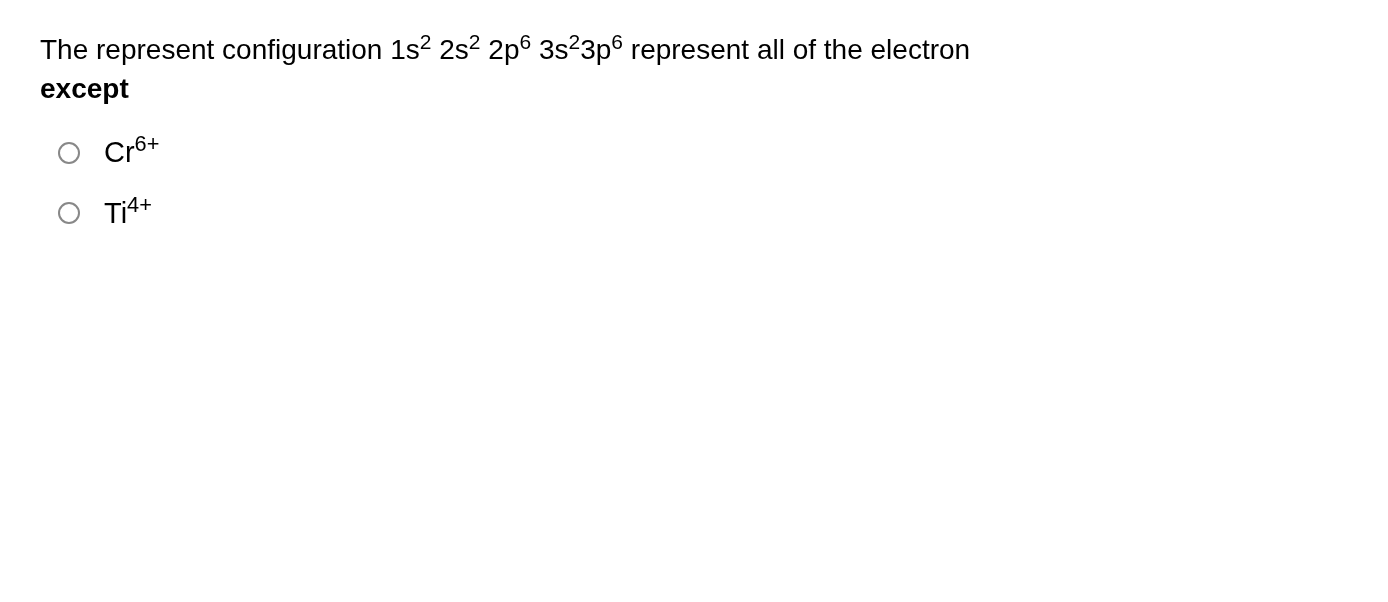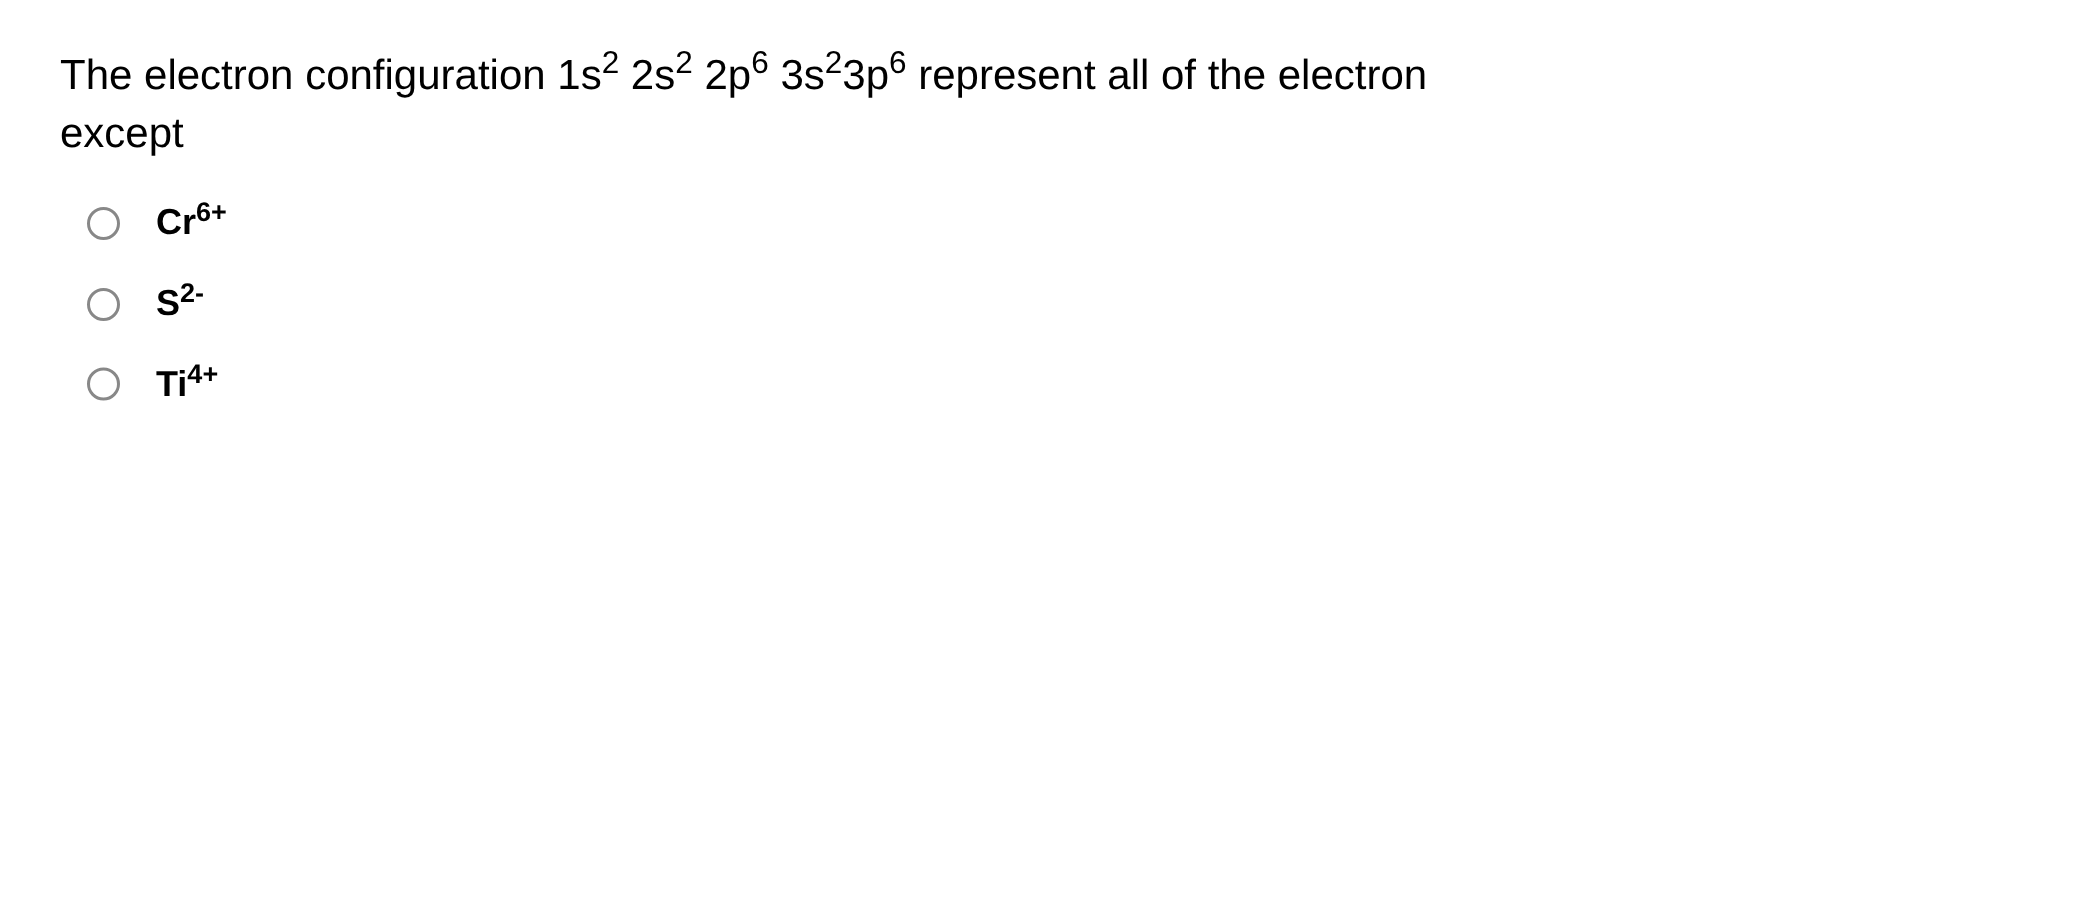--- a/index.html
+++ b/index.html
@@ -13,21 +13,21 @@
       padding: 30px 40px;
       width: 1388px;
       font-size: 28px;
       color: #000;
       line-height: 1.4;
     }
     .question-text {
       margin-bottom: 24px;
     }
     .except {
-      font-weight: normal;
+      font-weight: bold;
     }
     sup {
       font-size: 0.75em;
       vertical-align: super;
       line-height: 0;
     }
     .options {
       padding-left: 18px;
     }
     .option {
@@ -38,52 +38,45 @@
     .radio {
       width: 22px;
       height: 22px;
       border: 2px solid #888;
       border-radius: 50%;
       margin-right: 24px;
       flex-shrink: 0;
       background: #fff;
     }
     .option-label {
-      font-size: 24px;
-      font-weight: bold;
+      font-size: 29px;
     }
   </style>
 </head>
 <body>
 
 <div class="question-text">
-  <span>The electron configuration </span><span>1s</span><sup>2</sup>
+  <span>The represent configuration </span><span>1s</span><sup>2</sup>
   <span>2s</span><sup>2</sup>
   <span>2p</span><sup>6</sup>
   <span>3s</span><sup>2</sup><span>3p</span><sup>6</sup><span>  represent all of the electron </span><br>
   <span class="except">except</span>
 </div>
 
 <div class="options">
 
   <div class="option">
     <span class="radio"></span>
     <span class="option-label">
       <span>Cr</span><sup>6+</sup>
     </span>
   </div>
 
 
 
-  <div class="option">
-    <span class="radio"></span>
-    <span class="option-label">
-      <span>S</span><sup>2-</sup>
-    </span>
-  </div>
 
   <div class="option">
     <span class="radio"></span>
     <span class="option-label">
       <span>Ti</span><sup>4+</sup>
     </span>
   </div>
 
 </div>
 

